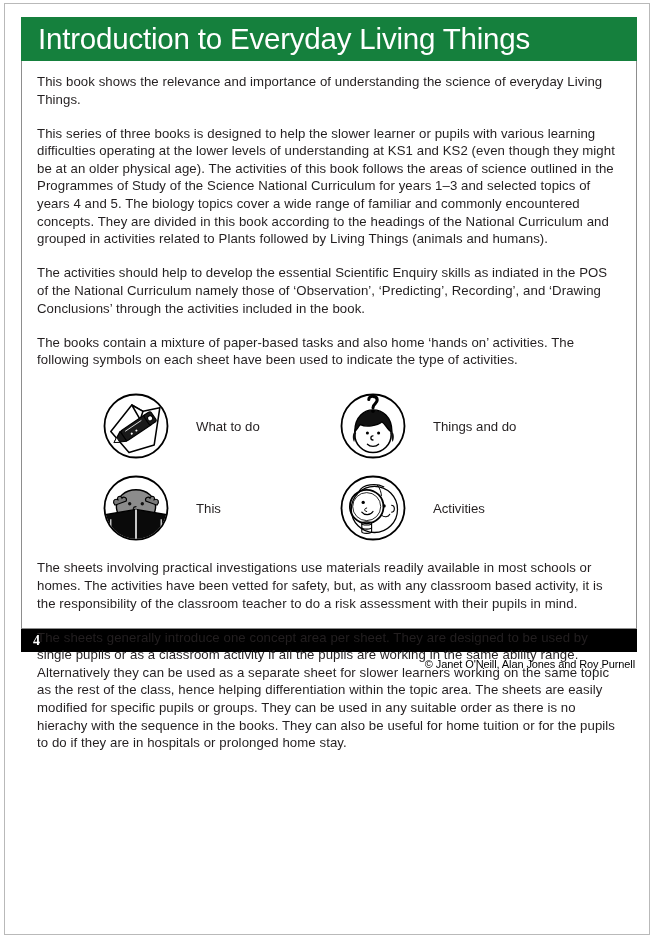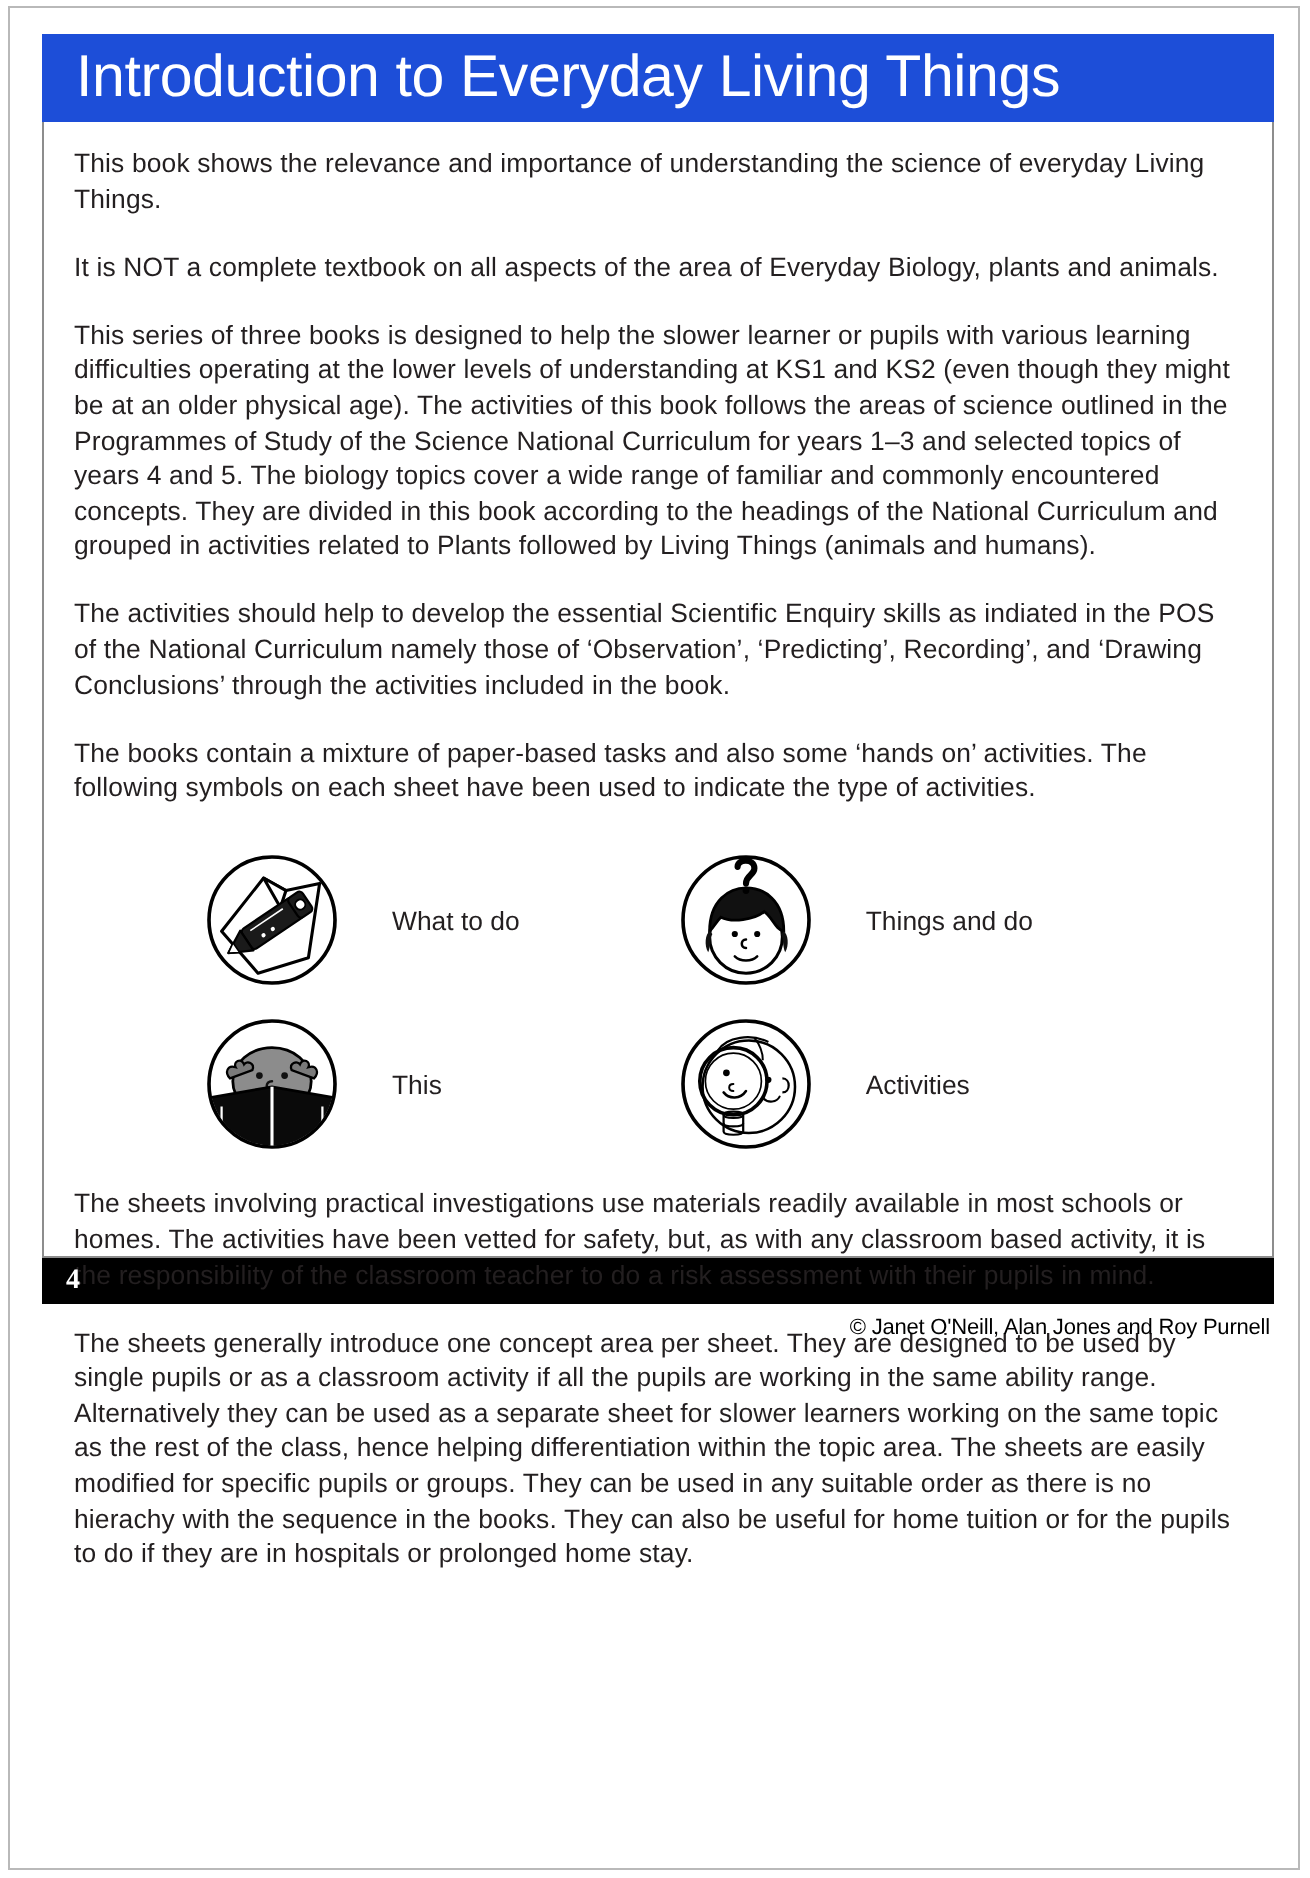--- a/index.html
+++ b/index.html
@@ -31,21 +31,21 @@
   }
   .sheet {
     position: relative;
     width: 639px;
     height: 925px;
     box-sizing: border-box;
     padding: 6px 8px 0 8px;
   }
   
   .title-bar {
-    background: #1d4ed8;
+    background: #15803d;
     height: 44px;
     margin: 5px 1px 0 6px;
     display: flex;
     align-items: center;
     padding-left: 17px;
     box-sizing: border-box;
   }
   .title-bar .title-text {
     color: #ffffff;
     font-size: 29.5px;
@@ -154,24 +154,23 @@
 <div class="page">
   <div class="sheet">
 
     <div class="title-bar">
       <div class="title-text">Introduction to Everyday Living Things</div>
     </div>
 
     <div class="content-box">
 
       <p class="para">This book shows the relevance and importance of understanding the science of everyday Living Things.</p>
-      <p class="para">It is NOT a complete textbook on all aspects of the area of Everyday Biology, plants and animals.</p>
       <p class="para">This series of three books is designed to help the slower learner or pupils with various learning difficulties operating at the lower levels of understanding at KS1 and KS2 (even though they might be at an older physical age). The activities of this book follows the areas of science outlined in the Programmes of Study of the Science National Curriculum for years 1–3 and selected topics of years 4 and 5. The biology topics cover a wide range of  familiar and commonly encountered concepts. They are divided in this book according to the headings of the National Curriculum and grouped in activities related to Plants followed by Living Things (animals and humans).</p>
       <p class="para">The activities should help to develop the essential Scientific Enquiry skills as indiated in the POS of the National Curriculum namely those of ‘Observation’, ‘Predicting’, Recording’, and ‘Drawing Conclusions’ through the activities included in the book.</p>
-      <p class="para">The books contain a mixture of paper-based tasks and also some ‘hands on’ activities. The following symbols on each sheet have been used to indicate the type of activities.</p>
+      <p class="para">The books contain a mixture of paper-based tasks and also home ‘hands on’ activities. The following symbols on each sheet have been used to indicate the type of activities.</p>
 
       <div class="symbols">
 
         <div class="symbol-row">
 
           <div class="symbol-cell first">
             <span class="symbol-icon">
               <svg viewBox="0 0 100 100" width="70" height="70" aria-hidden="true">
                 <circle cx="50" cy="50" r="45" fill="#ffffff" stroke="#000000" stroke-width="2.6"></circle>
                 <path d="M14 58 L44 20 L60 29 L84 24 L76 77 L40 88 Z" fill="#ffffff" stroke="#000000" stroke-width="2.2" stroke-linejoin="round"></path>

